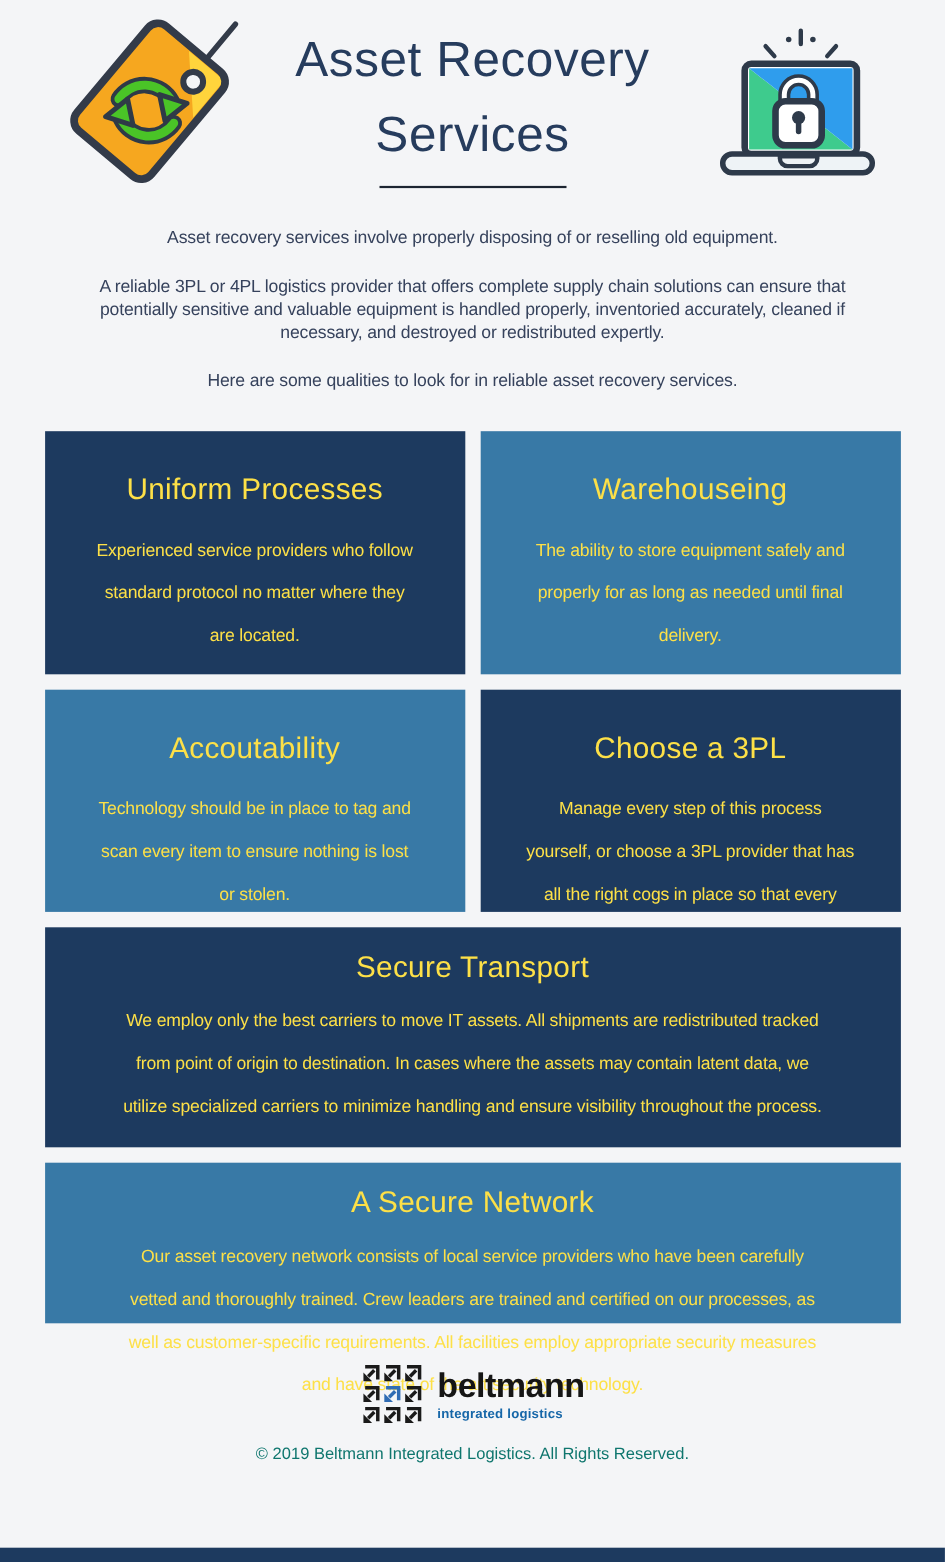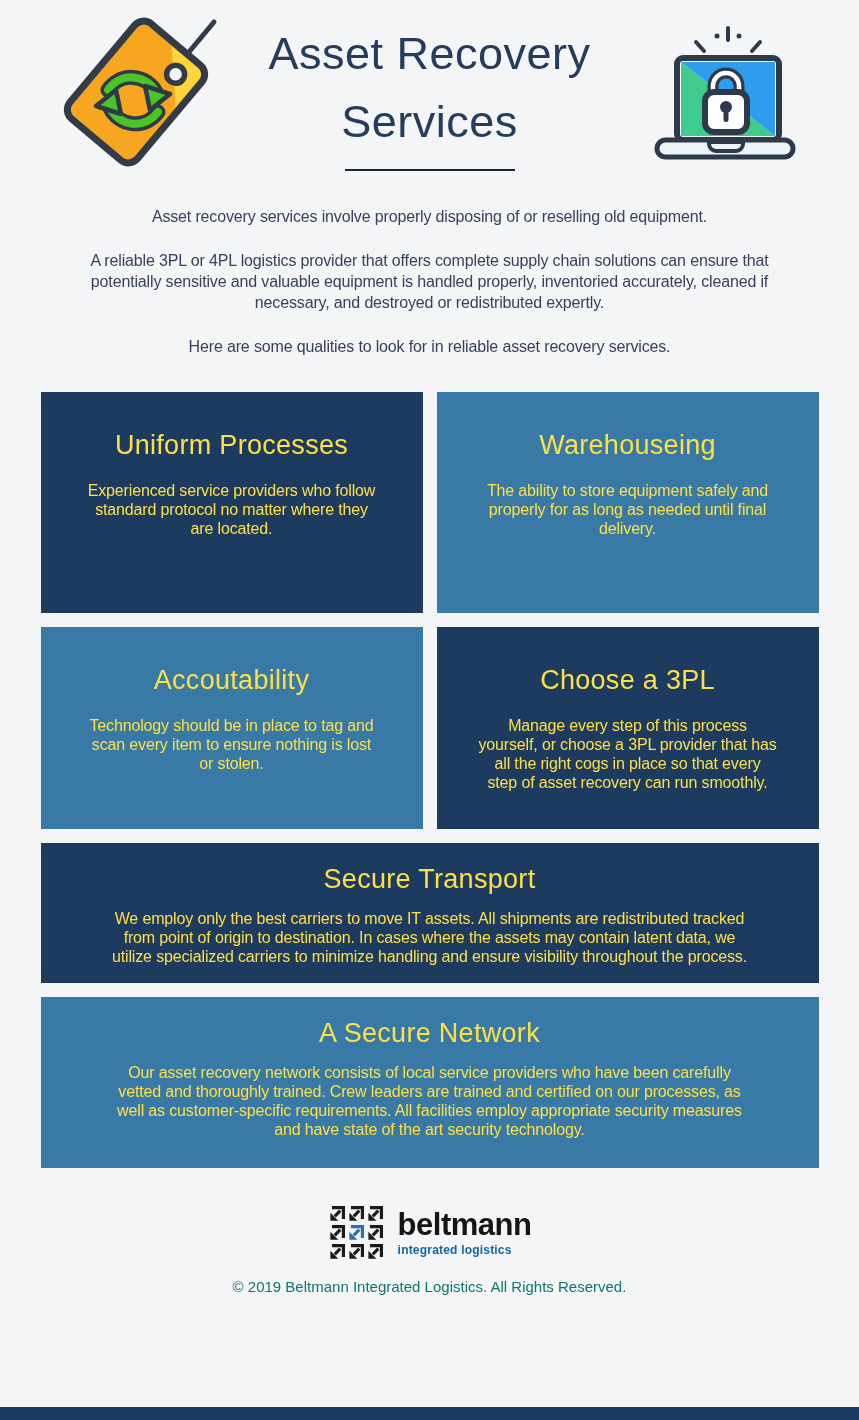--- a/index.html
+++ b/index.html
@@ -23,22 +23,22 @@
   .intro{margin-top:30px;text-align:center;font-size:16px;line-height:21px;color:#36425c;}
   .intro p{margin:0 0 23px;white-space:pre-line;letter-spacing:-0.15px;}
   
   .grid{width:778px;margin:35px auto 0;display:flex;flex-wrap:wrap;gap:14px;}
   .card{box-sizing:border-box;width:382px;color:#fde047;text-align:center;padding:26px 24px 0;}
   .card.full{width:778px;padding:12px 16px 0;}
   .card.dark{background:#1d3a5f;}
   .card.light{background:#3879a6;}
   .card h2{margin:12px 0 20px;font-size:27px;font-weight:400;letter-spacing:.3px;}
   .card.full h2{margin:9px 0 14px;}
-  .card p{margin:0;font-size:16px;line-height:19px;white-space:pre-line;letter-spacing:-0.15px;}
-  .h221{height:221px}.h226{height:202px}.h184{height:140px}.h187{height:171px}
+  .card p{margin:0;font-size:16px;line-height:39px;white-space:pre-line;letter-spacing:-0.15px;}
+  .h221{height:221px}.h226{height:202px}.h184{height:200px}.h187{height:146px}
   
   .logo-row{margin-top:36px;display:flex;justify-content:center;align-items:center;gap:13px;}
   .logo-text .brand{font-size:31px;font-weight:bold;color:#151515;letter-spacing:-.5px;line-height:1;}
   .logo-text .tagline{font-size:12px;font-weight:bold;color:#1566a8;margin-top:3px;letter-spacing:.2px;}
   .copyright{margin-top:17px;text-align:center;font-size:15px;color:#0f766e;}
   .bottom-bar{position:absolute;left:0;bottom:0;width:859px;height:13px;background:#1d3a5f;}
   .arw-blue{color:#2f6cb4;}
   .arw-black{color:#1a1a1a;}
 </style>
 </head>

